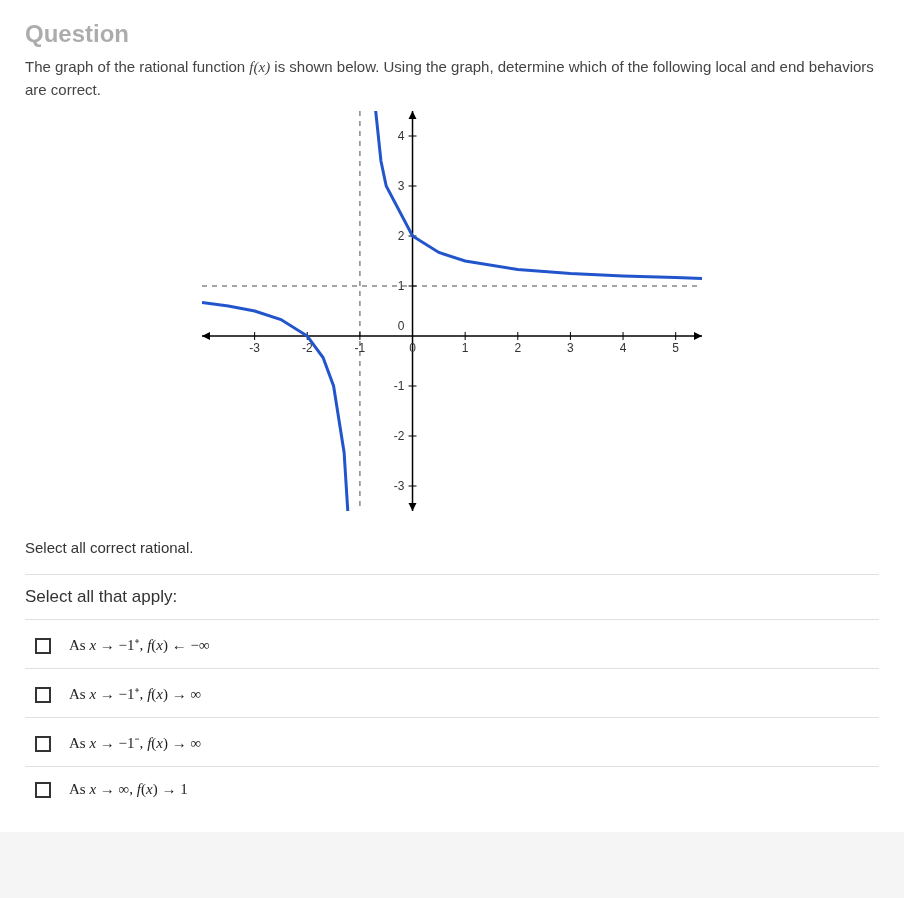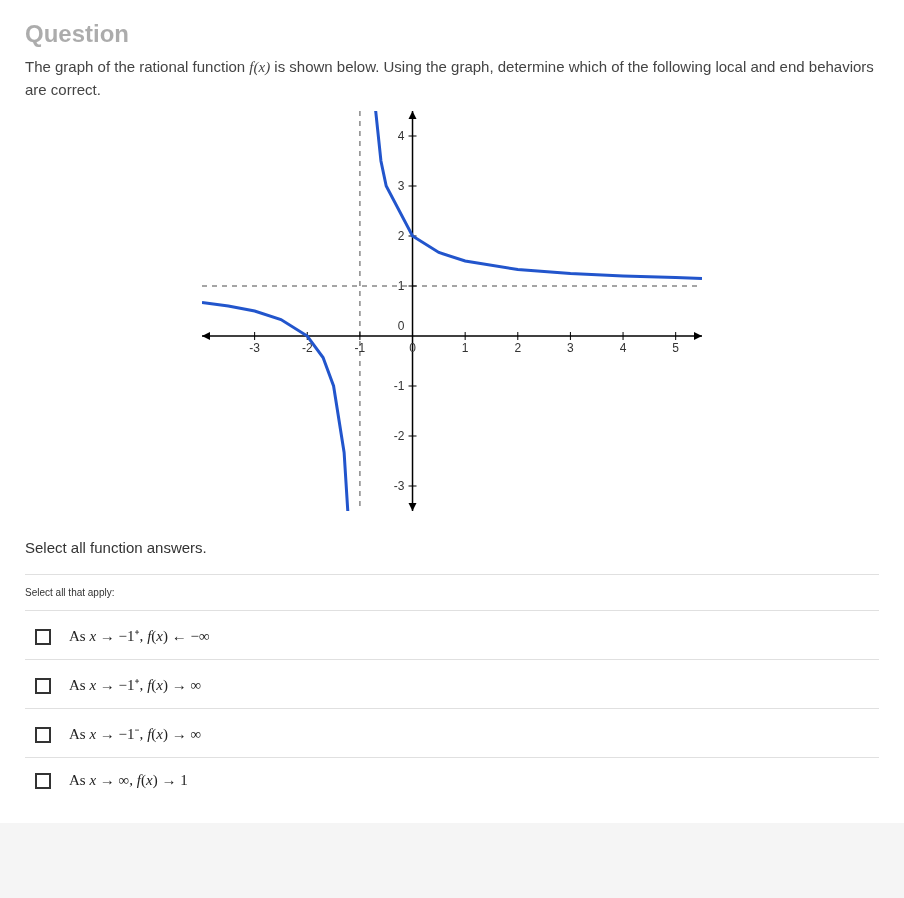--- a/index.html
+++ b/index.html
@@ -39,21 +39,21 @@
       justify-content: center;
       margin: 10px 0 20px 0;
     }
     .instruction {
       font-size: 15px;
       color: #333;
       margin: 15px 0 10px 0;
       padding: 8px 0;
     }
     .select-label {
-      font-size: 10px;
+      font-size: 17px;
       color: #333;
       padding: 12px 0;
       border-top: 1px solid #e0e0e0;
     }
     .option-row {
       display: flex;
       align-items: flex-end;
       padding: 14px 0;
       border-top: 1px solid #e0e0e0;
     }
@@ -132,21 +132,21 @@
           <text x="202.52631578947367" y="79" text-anchor="end">3</text>
           <line x1="206.52631578947367" y1="25" x2="214.52631578947367" y2="25" stroke="#000"></line>
           <text x="202.52631578947367" y="29" text-anchor="end">4</text>
           <text x="202.52631578947367" y="219" text-anchor="end">0</text>
           <path d="M0,191.5 L26.31578947368421,195.00000000000003 L52.63157894736842,200 L78.94736842105263,208.5 L105.26315789473684,225 L121.05263157894736,246.5 L131.57894736842104,275 L142.10526315789474,341.5 L147.36842105263156,425 L152.6315789473684,450 L155.26315789473685,450 " stroke="#2255cc" stroke-width="3" fill="none"></path>
           <path d="M160.52631578947367,-50 L163.1578947368421,-50 L168.42105263157893,-50 L178.94736842105263,50 L184.21052631578945,75 L210.52631578947367,125 L236.8421052631579,141.5 L263.1578947368421,150 L315.7894736842105,158.5 L368.4210526315789,162.5 L421.05263157894734,165 L473.6842105263158,166.5 L500,167.49999999999997 " stroke="#2255cc" stroke-width="3" fill="none"></path>
         </g>
     </svg>
   </div>
 
-  <div class="instruction">Select all function answers.</div>
+  <div class="instruction">Select all correct rational.</div>
 
   <div class="select-label">Select all that apply:</div>
 
   <div id="options">
       <div class="option-row">
         <div class="checkbox"></div>
         <div class="option-text">As <span class="math-var">x</span> → −1⁺, <span class="math-var">f</span>(<span class="math-var">x</span>) ← −∞</div>
       </div>
       <div class="option-row">
         <div class="checkbox"></div>

